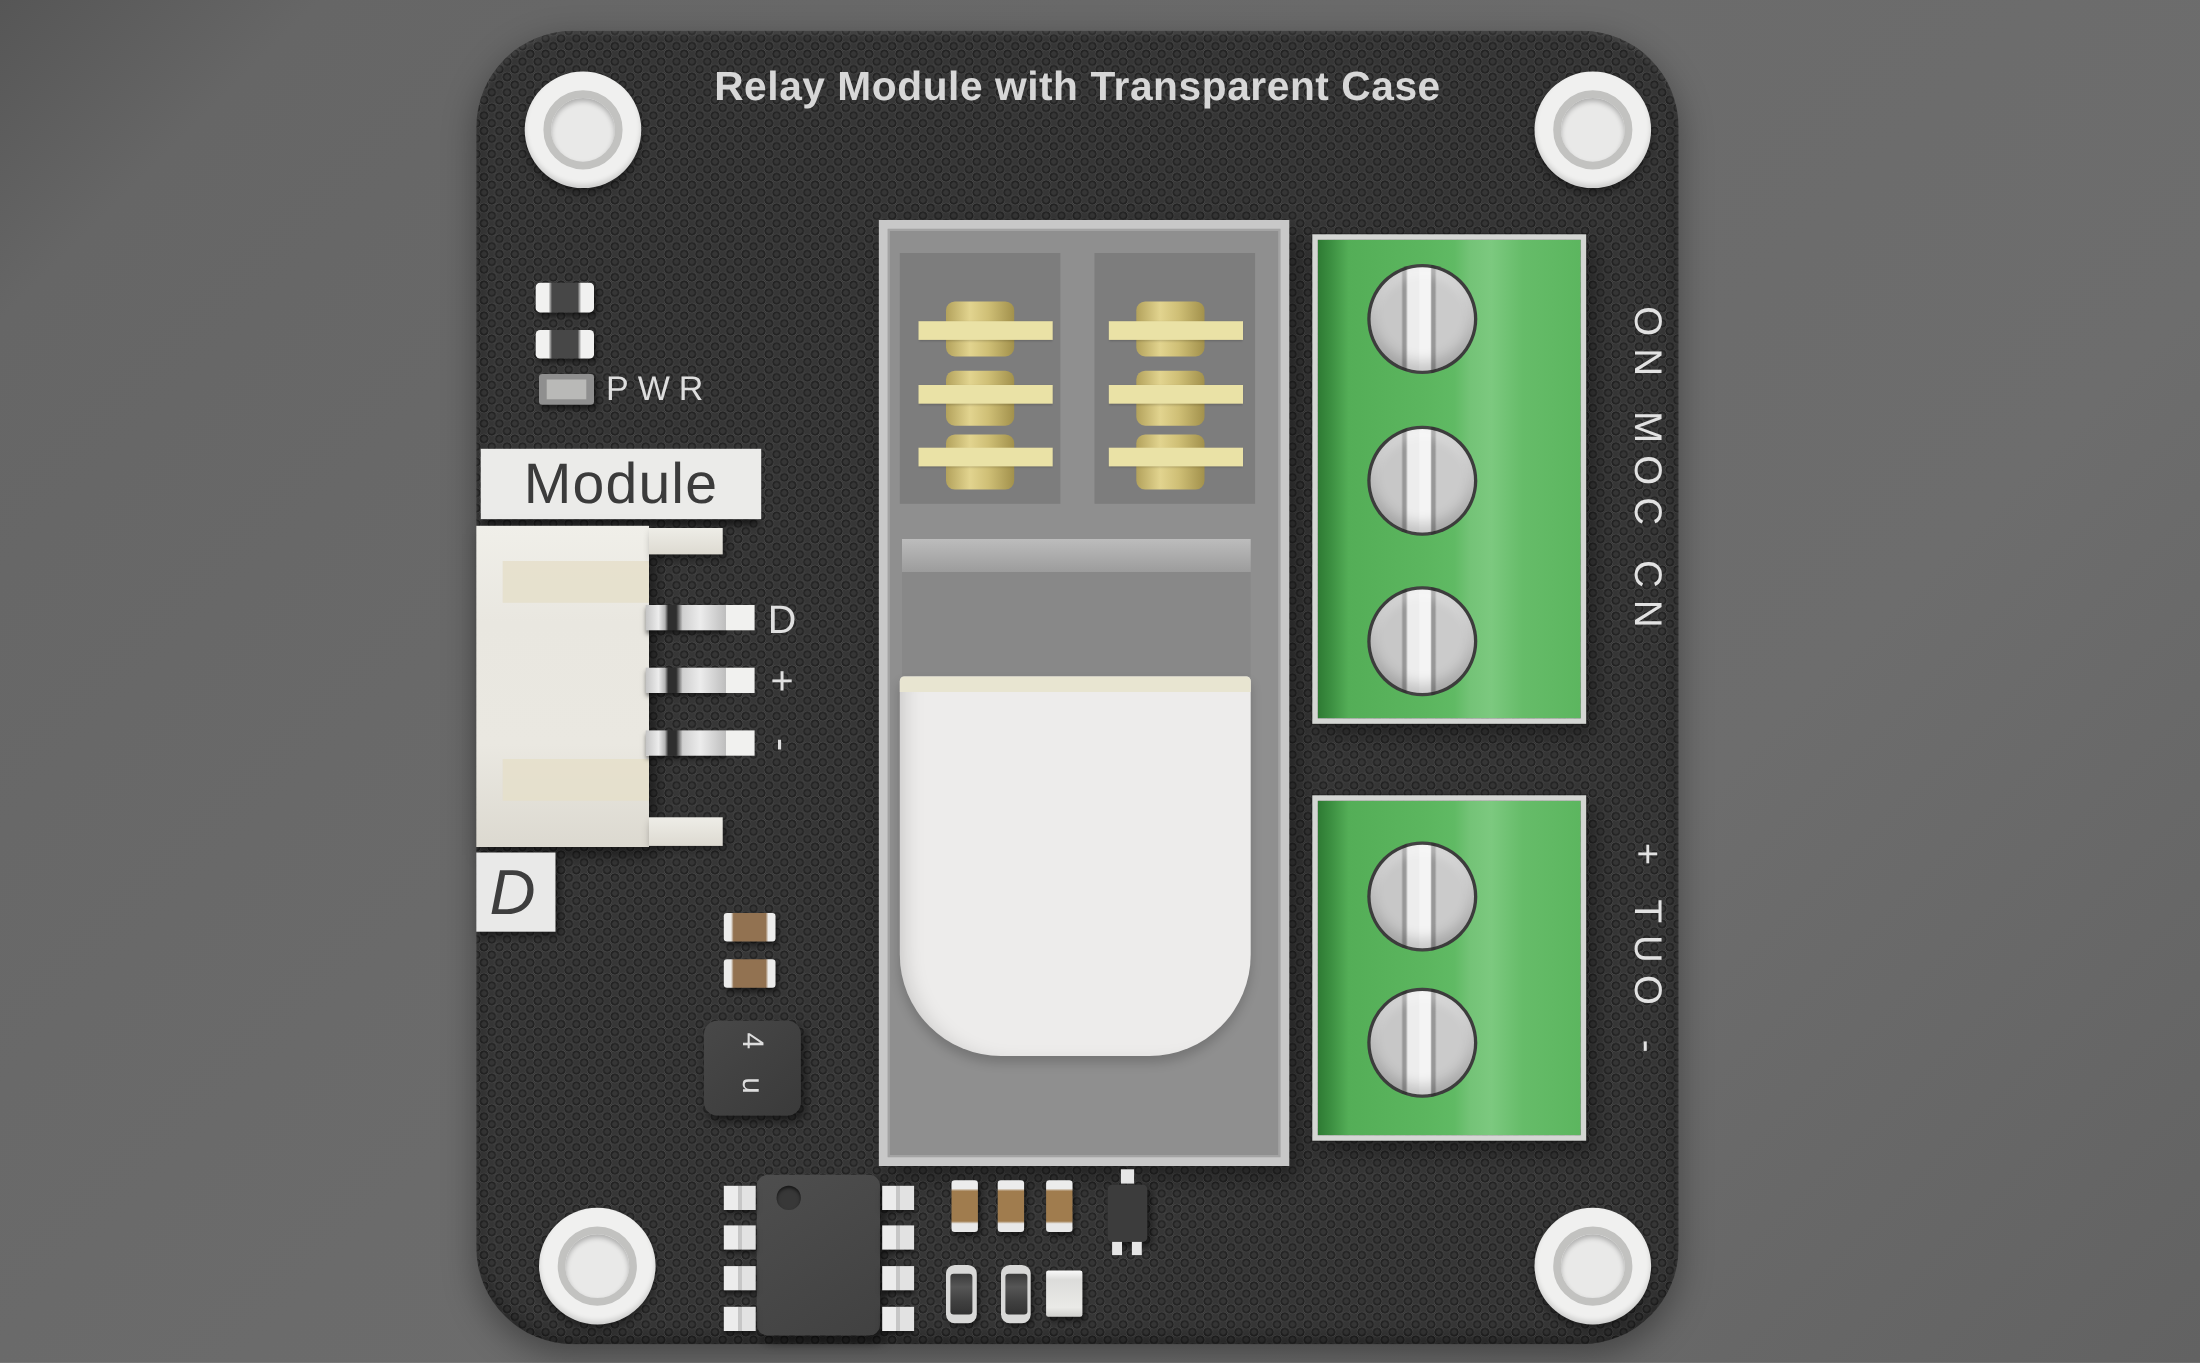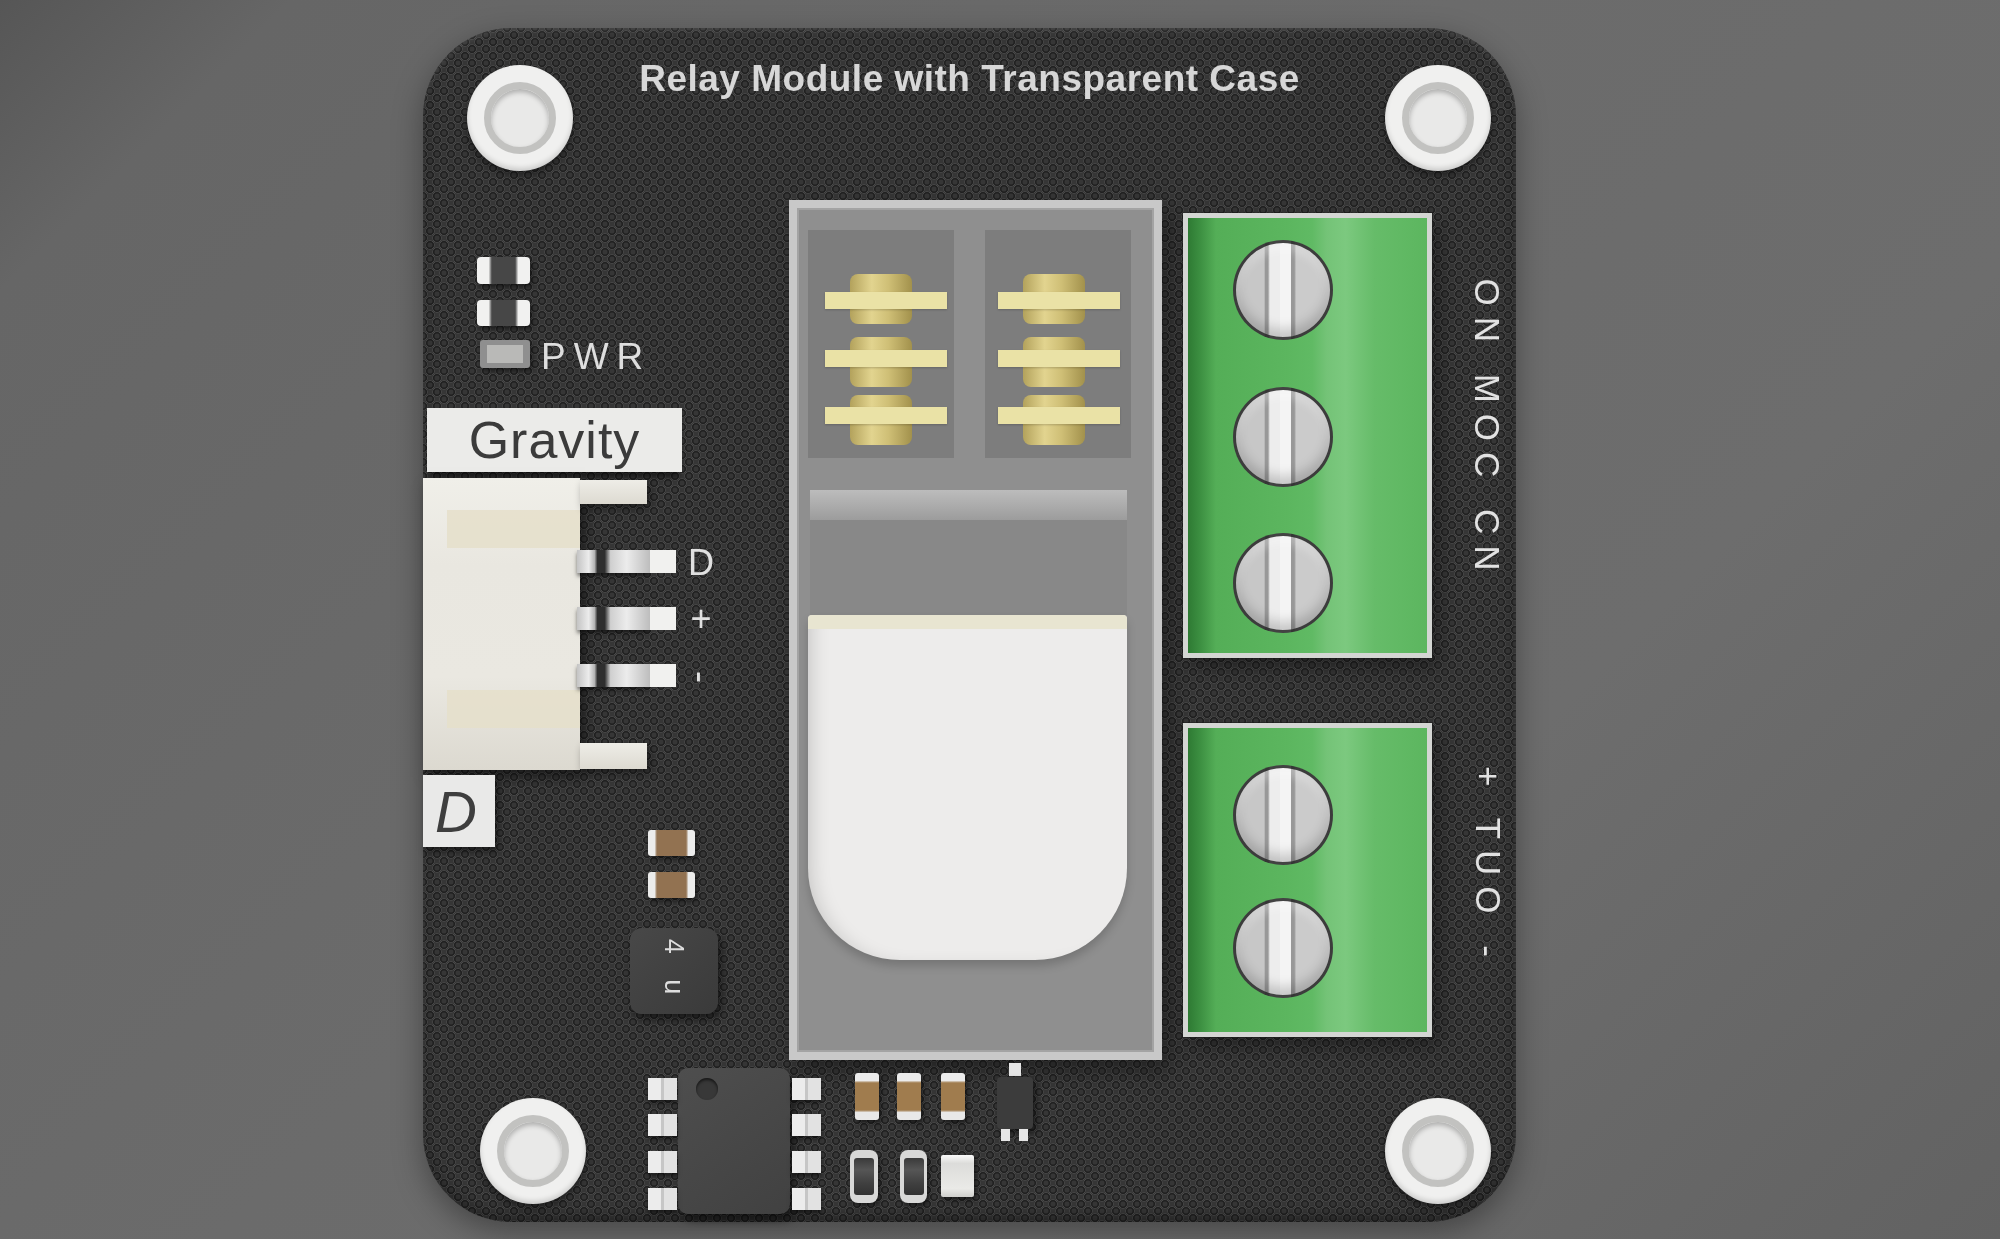--- a/index.html
+++ b/index.html
@@ -1,21 +1,21 @@
 <!DOCTYPE html>
 <html style="--pcb: #363636; --silkscreen: #e3e3e3; --label-bg: #ebebe9; --label-text: #3b3b3b; --terminal-green: #5cb65f; --terminal-green-dark: #2e7a33; --terminal-green-light: #7cc97f; --relay-case: #8f8f8f; --relay-panel: #7d7d7d; --contact-bar: #eae2a6; --bobbin: #edeceb; --connector-cream: #eae8e1; --capacitor-tan: #927251;"><head>
 <meta charset="utf-8">
 <style>
   html,body{margin:0;padding:0;}
   body{
     width:2000px;height:1239px;overflow:hidden;
     font-family:"Liberation Sans", sans-serif;
     background:linear-gradient(135deg,#565656 0%,#666666 9%,#6b6b6b 45%,#6d6d6d 70%,#626262 100%);
   }
-  .scene{position:relative;width:1712px;height:1239px;}
+  .scene{position:relative;width:1712px;height:1239px;margin-left:10px;}
 
   
   .pcb{
     position:absolute;left:423px;top:28px;width:1093px;height:1194px;
     border-radius:88px;
     background-color:var(--pcb,#363636);
     background-image:
       radial-gradient(circle at 7px 7px, rgba(0,0,0,0) 2.1px, #242424 2.7px, #202020 3.7px, #4a4a4a 4.3px, rgba(0,0,0,0) 5px),
       radial-gradient(circle at 7px 7px, rgba(0,0,0,0) 2.1px, #242424 2.7px, #202020 3.7px, #4a4a4a 4.3px, rgba(0,0,0,0) 5px);
     background-size:14px 14px,14px 14px;
@@ -32,21 +32,21 @@
   .hole.tl{left:44px;top:37px;} .hole.tr{left:962px;top:37px;}
   .hole.bl{left:57px;top:1070px;} .hole.br{left:962px;top:1070px;}
 
   
   .silk{color:var(--silkscreen,#e3e3e3);}
   .title{position:absolute;left:0;top:30px;width:100%;text-align:center;
     font-size:37px;font-weight:bold;line-height:42px;color:#d7d7d7;letter-spacing:.5px;}
   .version{position:absolute;left:0;top:74px;width:100%;text-align:center;
     font-size:36px;font-weight:bold;color:#d7d7d7;}
 
-  .pwr-label{position:absolute;left:118px;top:308px;font-size:37px;letter-spacing:8px;
+  .pwr-label{position:absolute;left:118px;top:308px;font-size:31px;letter-spacing:8px;
     color:#dedede;font-weight:400;}
 
   
   .res{position:absolute;width:53px;height:27px;border-radius:4px;
     background:linear-gradient(90deg,#f1f1f0 0 22%,#474747 28% 72%,#f1f1f0 78% 100%);
     box-shadow:2px 3px 5px rgba(0,0,0,.5);}
   .res.r1{left:54px;top:229px;} .res.r2{left:54px;top:272px;height:26px;}
   .led{position:absolute;left:57px;top:312px;width:50px;height:28px;border-radius:3px;
     background:#8f8f8f;box-shadow:2px 3px 5px rgba(0,0,0,.5);}
   .led .chip{position:absolute;left:7px;top:5px;width:36px;height:18px;background:#b9b9b7;}
@@ -187,21 +187,21 @@
     <div class="title silk">Relay Module with Transparent Case</div>
 
     <div class="res r1"></div>
     <div class="res r2"></div>
     <div class="led">
         <div class="chip"></div>
       </div>
     <div class="pwr-label">PWR</div>
 
     <div class="gravity-box">
-      <span>Gravity</span>
+      <span>Module</span>
     </div>
     <div class="connector">
       <div class="band b1"></div>
       <div class="band b2"></div>
     </div>
     <div class="ctab t1"></div>
     <div class="ctab t2"></div>
     <div class="pin-lead row1"></div>
     <div class="pin-lead row2"></div>
     <div class="pin-lead row3"></div>

